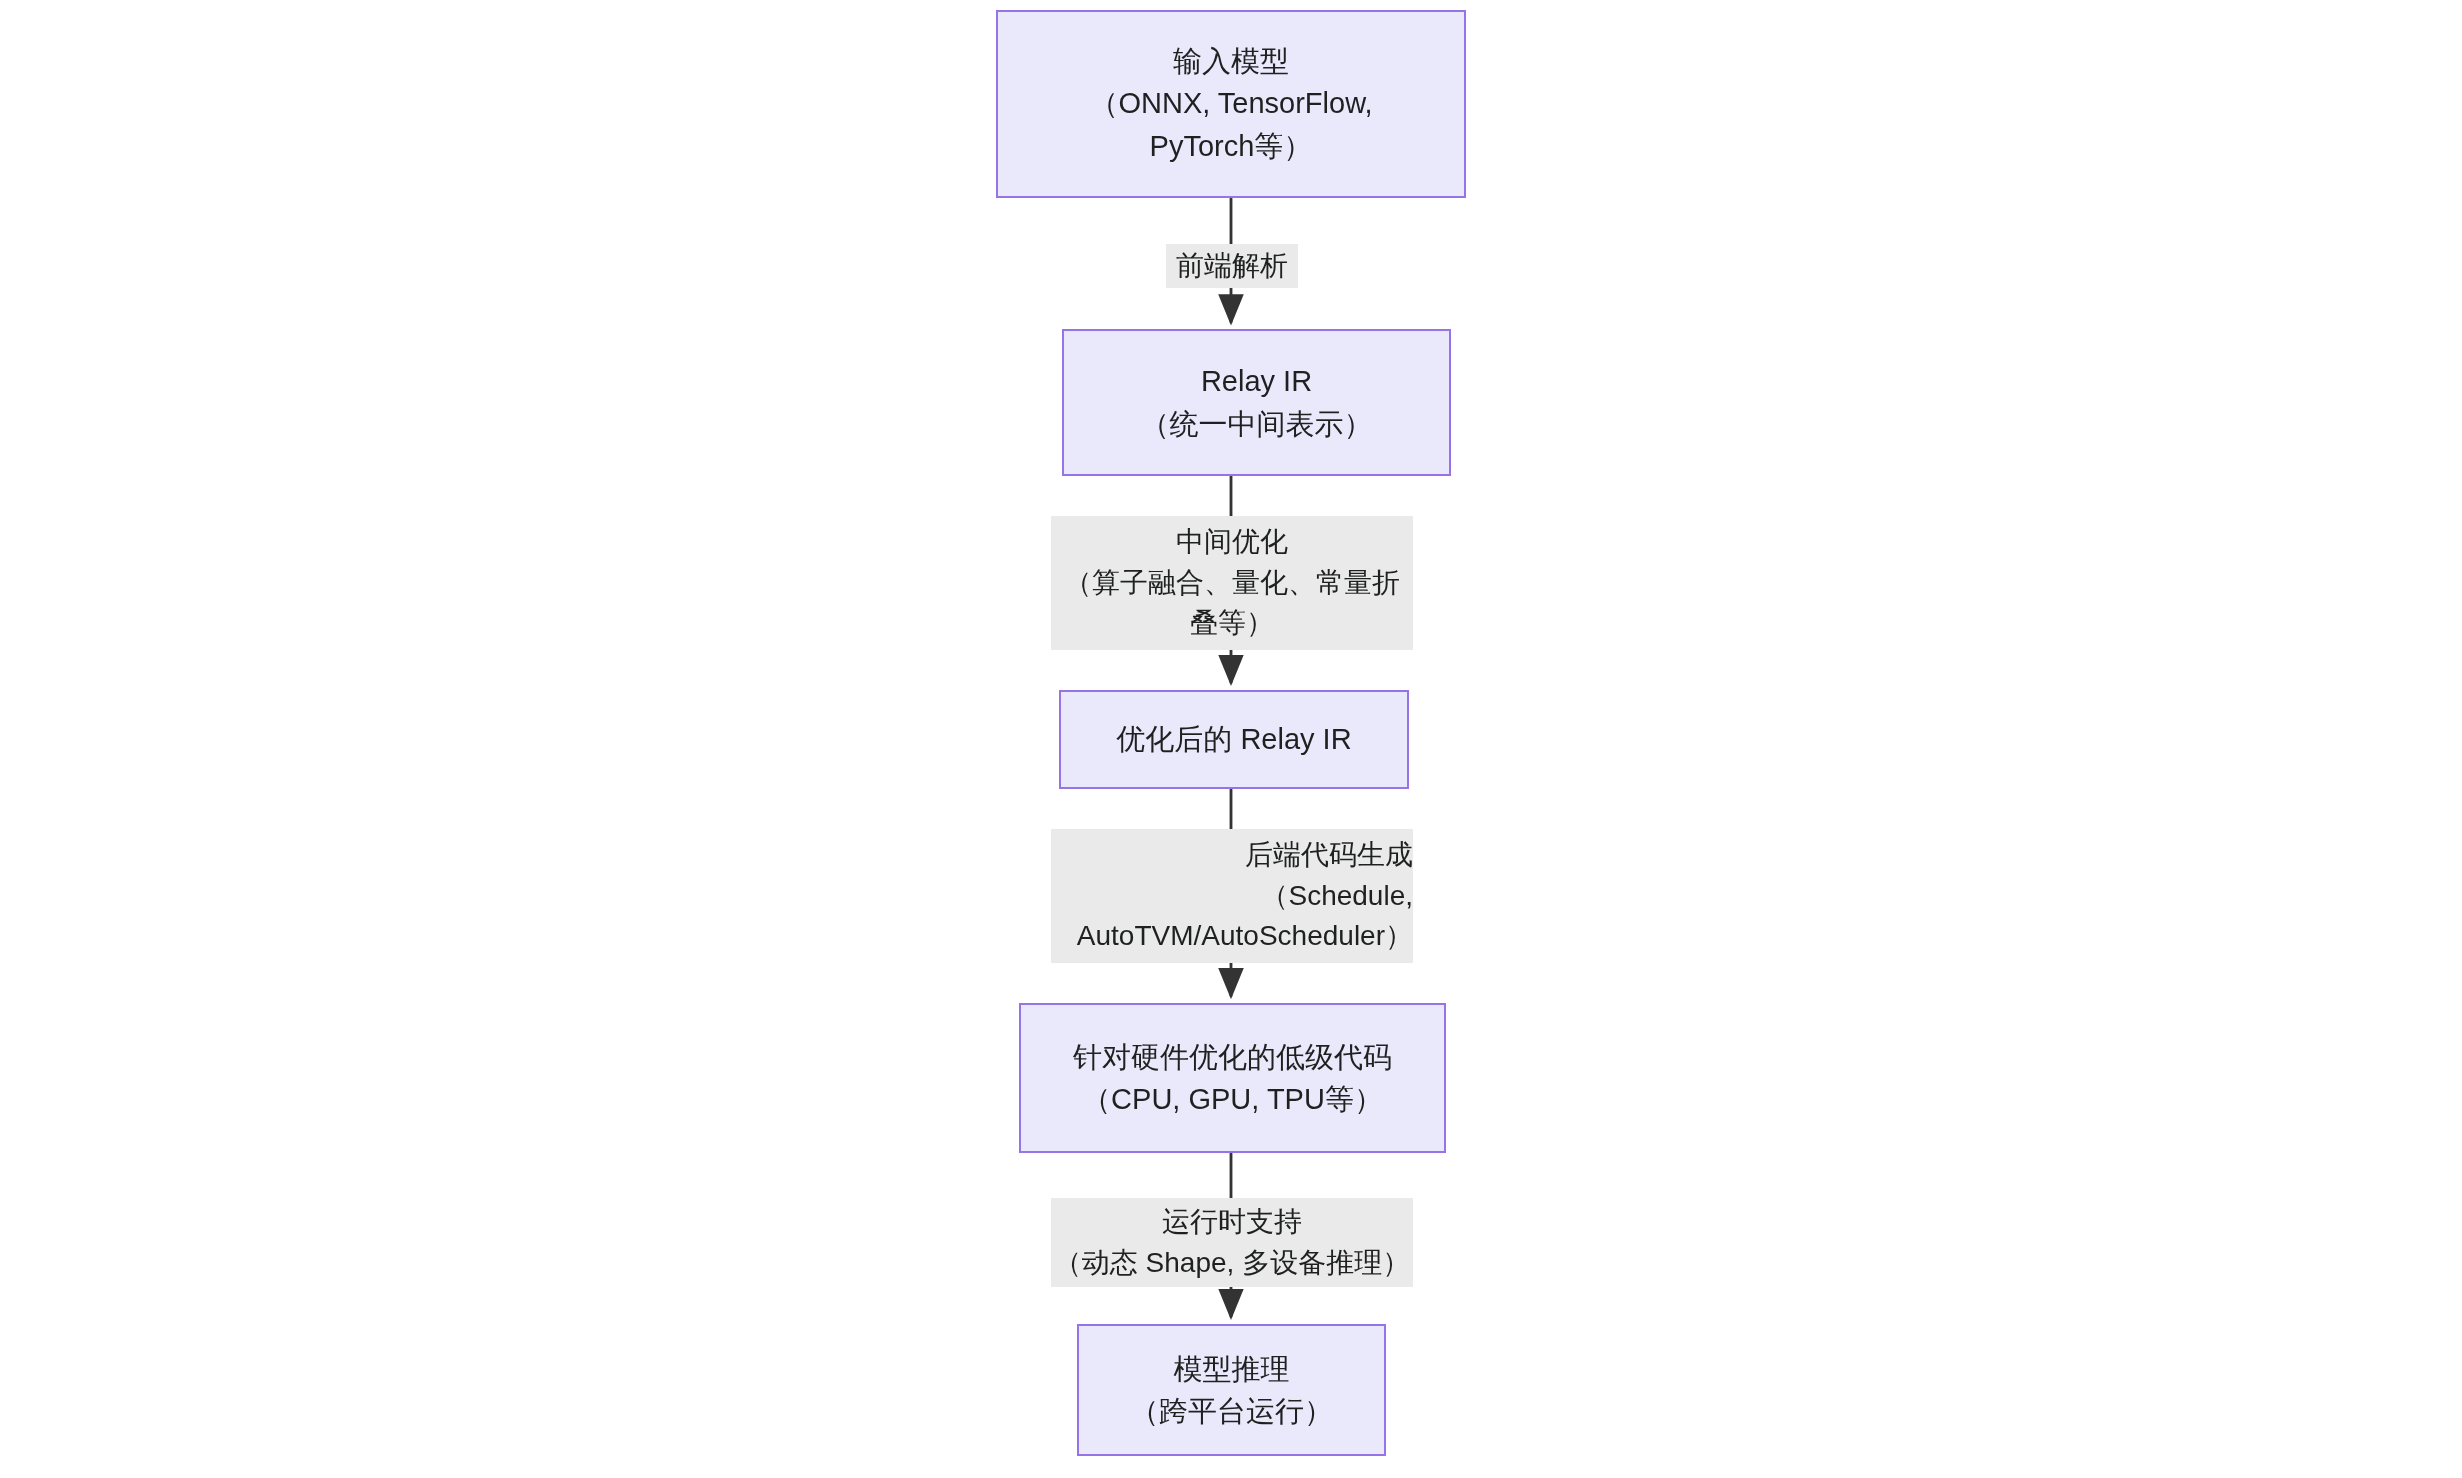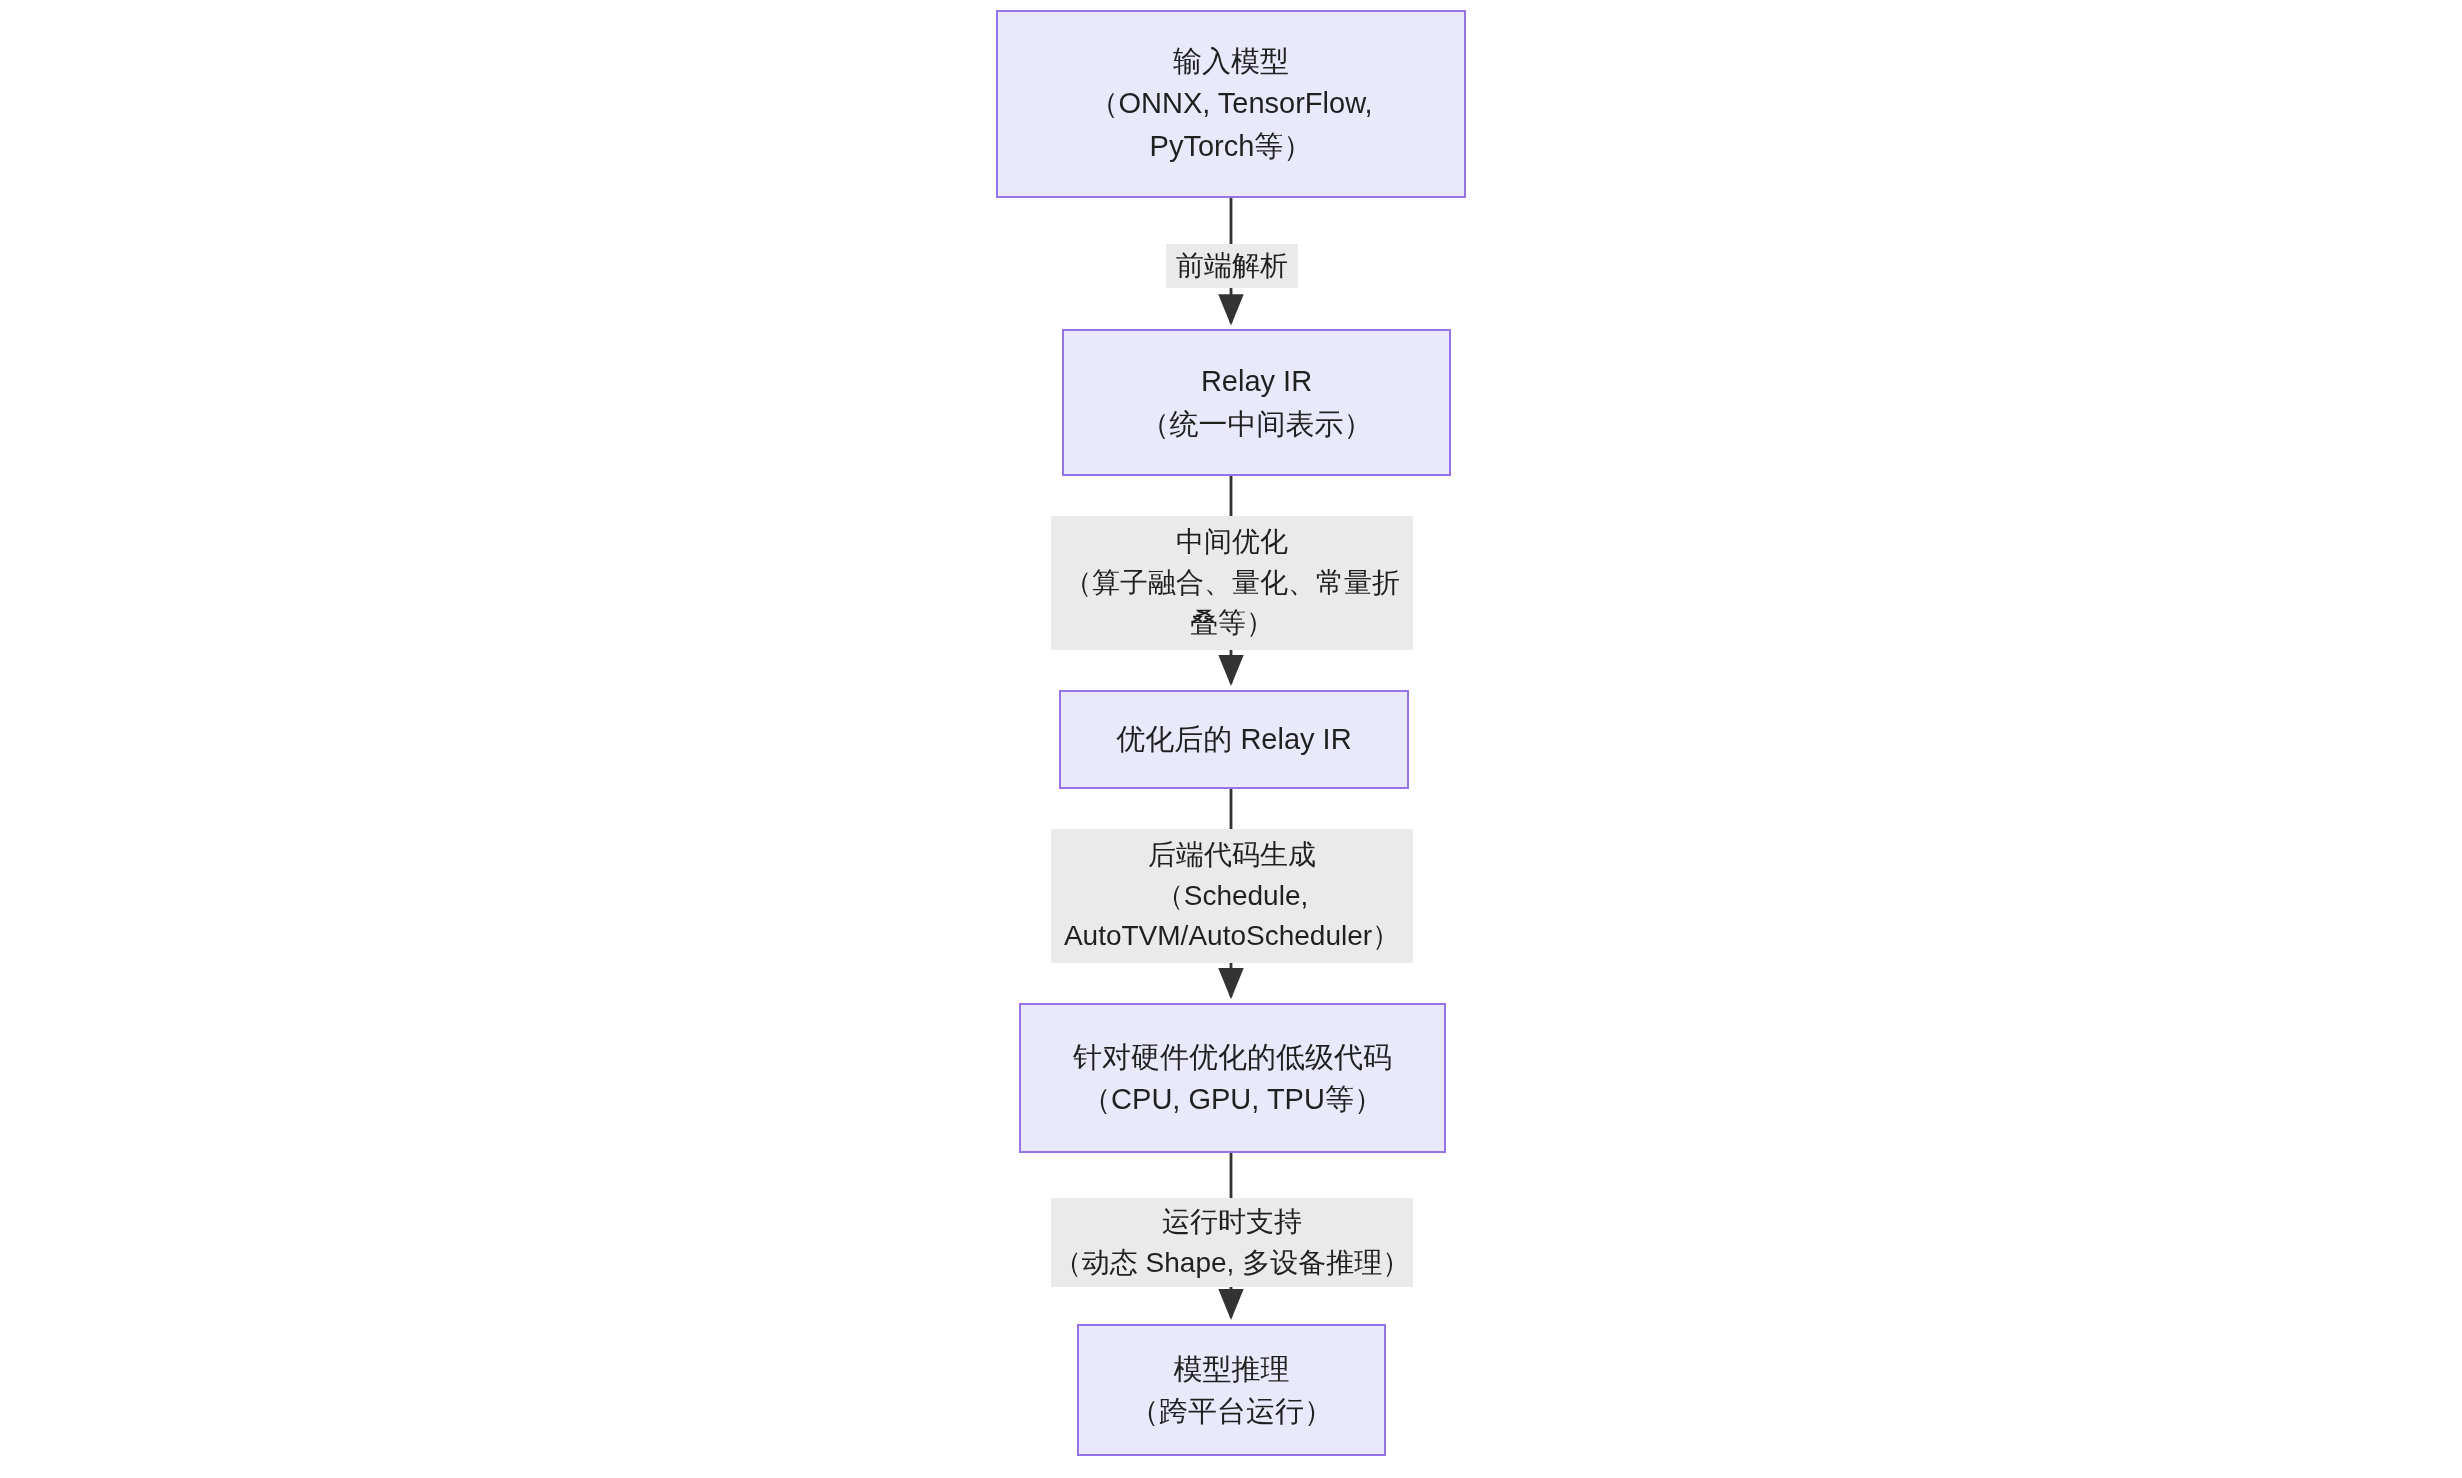--- a/index.html
+++ b/index.html
@@ -124,21 +124,21 @@
   <div class="edge-label" style="left:1166px; top:244px; width:132px; height:44px;">
     <span class="label-text">前端解析</span>
   </div>
 
   <div class="edge-label" style="left:1051px; top:516px; width:362px; height:134px;">
     <span class="label-text">中间优化
 （算子融合、量化、常量折
 叠等）</span>
   </div>
 
-  <div class="edge-label" style="left:1051px; top:829px; width:362px; height:134px;">
+  <div class="edge-label" style="left:1051px; top:829px; width:362px; height:134px;text-align:right;">
     <span class="label-text">后端代码生成
 （Schedule,
 AutoTVM/AutoScheduler）</span>
   </div>
 
   <div class="edge-label" style="left:1051px; top:1198px; width:362px; height:89px;">
     <span class="label-text">运行时支持
 （动态 Shape, 多设备推理）</span>
   </div>
 

